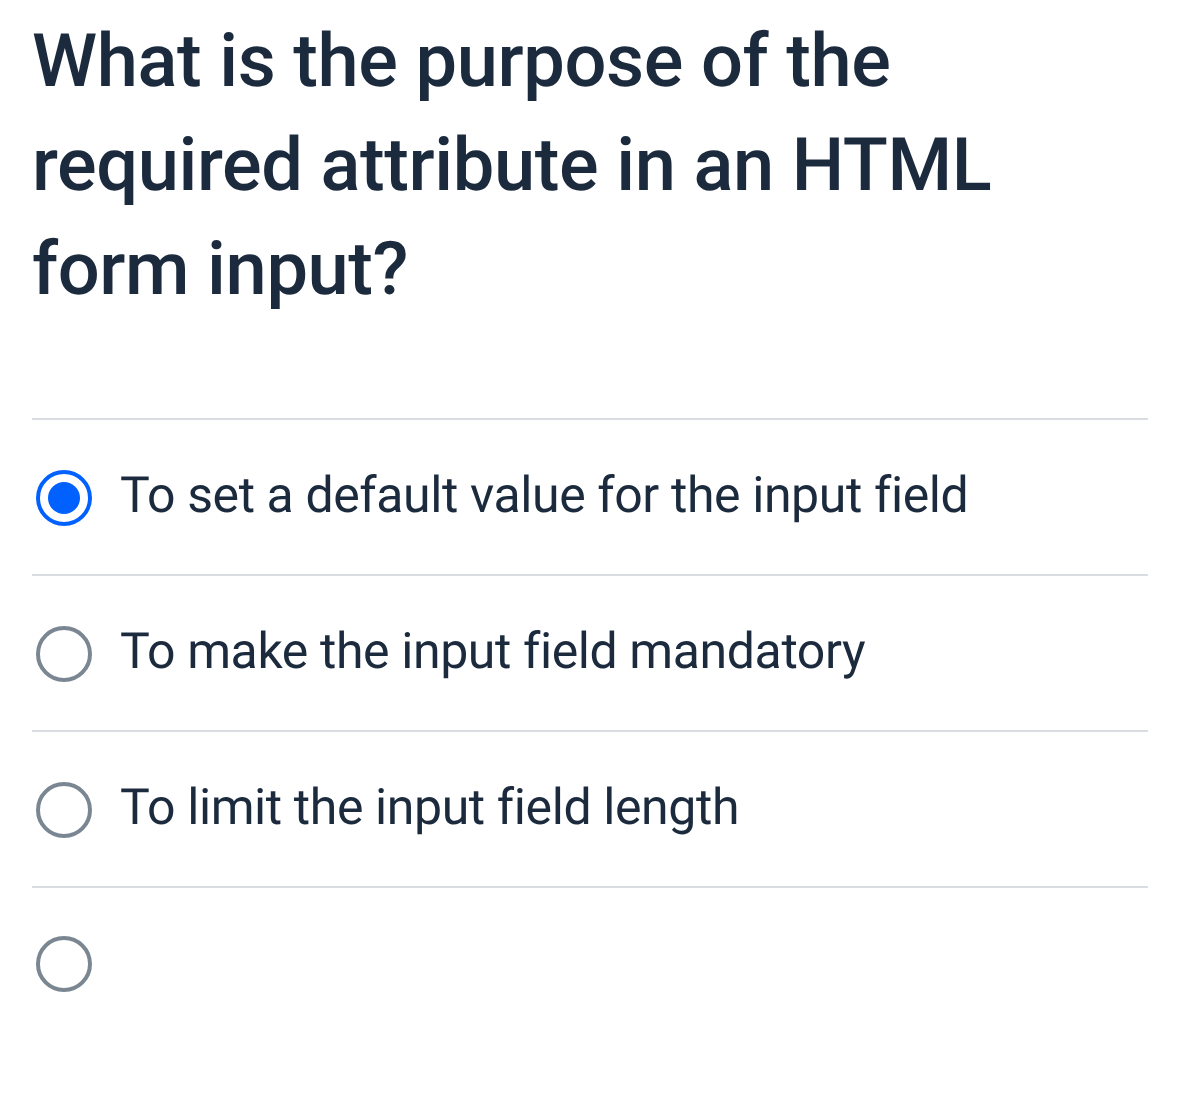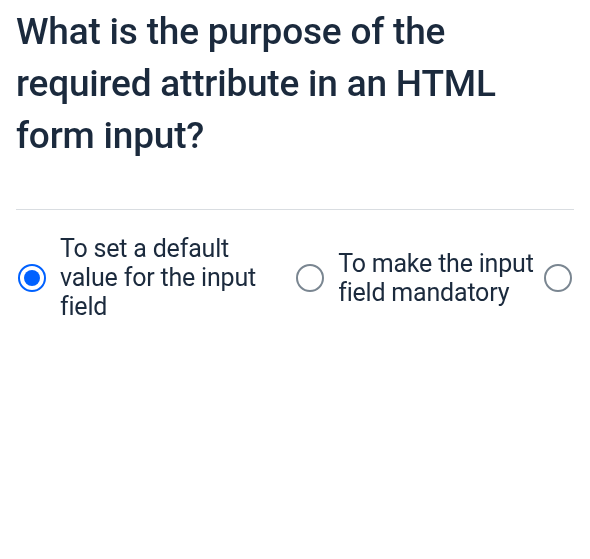--- a/index.html
+++ b/index.html
@@ -19,21 +19,21 @@
       font-size: 37px;
       font-weight: 500;
       line-height: 1.4;
       color: #1b2a3d;
       padding-top: 6px;
       padding-bottom: 48px;
       letter-spacing: -0.2px;
     }
     .options {
       display: flex;
-      flex-direction: row;
+      flex-direction: column;
     }
     .option {
       display: flex;
       align-items: center;
       gap: 14px;
       padding: 24px 2px;
       border-top: 1px solid #d9dde1;
       cursor: pointer;
     }
     .radio {
@@ -79,18 +79,22 @@
         <span class="radio-inner"></span>
       </span>
     <span class="option-label">To set a default value for the input field</span>
   </label>
 
   <label class="option">
     <span class="radio"></span>
     <span class="option-label">To make the input field mandatory</span>
   </label>
 
+  <label class="option">
+    <span class="radio"></span>
+    <span class="option-label">To limit the input field length</span>
+  </label>
 
   <label class="option">
     <span class="radio"></span>
   </label>
 
 </div>
 
 </body></html>

